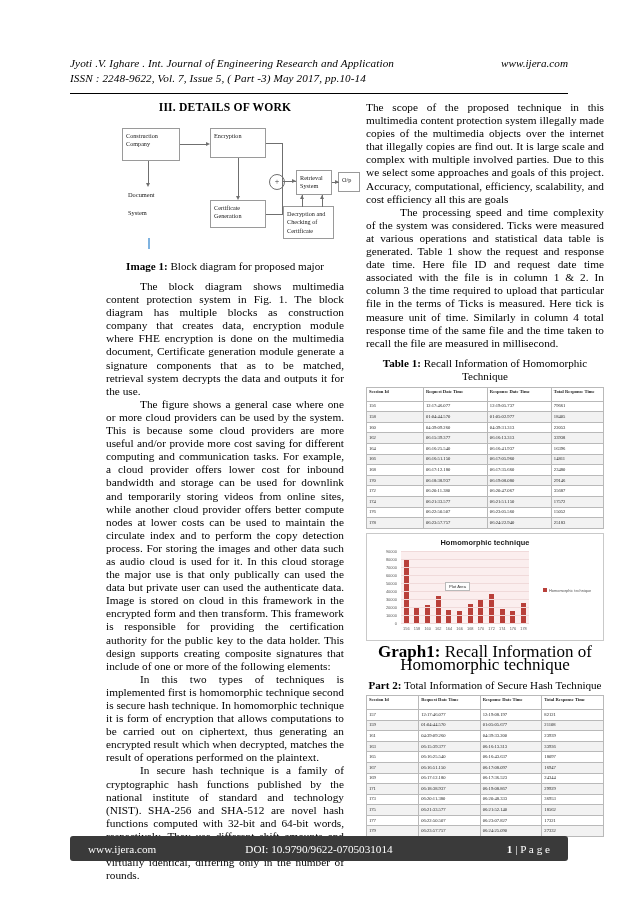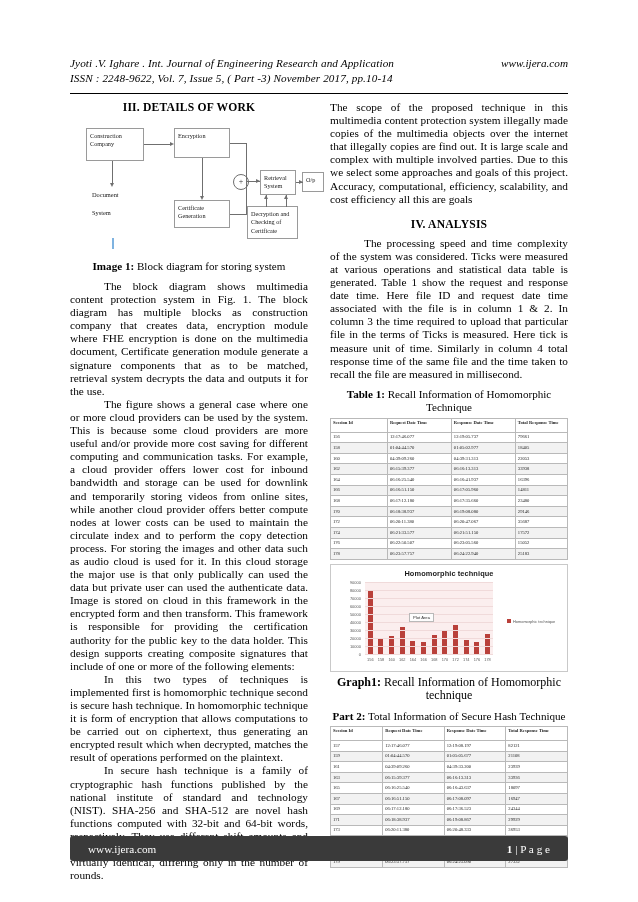--- a/index.html
+++ b/index.html
@@ -8,21 +8,21 @@
 
   
   .header{position:absolute;left:70px;top:56px;width:498px;}
   .header .line{font-style:italic;font-size:11.2px;line-height:14.6px;letter-spacing:.1px;}
   .header .hrow{display:flex;justify-content:space-between;align-items:baseline;}
   .header .hrow .right{font-style:italic;font-size:11.2px;}
   .header-rule{position:absolute;left:70px;top:93px;width:498px;height:1px;background:#000;}
 
   
   .cols{position:absolute;left:70px;top:101px;width:498px;height:718px;}
-  .col{position:absolute;top:0;width:238px;}
+  .col{position:absolute;top:0;width:238px;margin-left:36px;}
   .col.left{left:0;}
   .col.right{left:260px;}
 
   h2.sec{font-weight:bold;font-size:11.6px;text-align:center;margin:0 0 6px 0;letter-spacing:.2px;}
   p.body{margin:0;font-size:11.3px;line-height:13.1px;text-align:justify;text-justify:inter-word;
          hyphens:none;}
   p.body.ind{text-indent:34px;}
 
   
   .figwrap{position:relative;width:238px;height:138px;margin:6px 0 2px 0;}
@@ -74,42 +74,42 @@
         align-items:flex-end;justify-content:space-around;}
   .bar{width:5px;background:#b9403a;}
   .xlabs{position:absolute;left:34px;top:92px;width:128px;display:flex;
          justify-content:space-around;}
   .xlab{font-family:"Liberation Sans",sans-serif;font-size:3.9px;color:#595959;}
   .plotarea-tip{position:absolute;left:78px;top:48px;background:#fdfdfd;border:1px solid #b9b9b9;
         font-family:"Liberation Sans",sans-serif;font-size:4.2px;color:#333;padding:1px 3px;}
   .legend{position:absolute;left:176px;top:54px;display:flex;align-items:center;gap:2px;}
   .legend .sw{width:4px;height:4px;background:#b9403a;}
   .legend .lt{font-family:"Liberation Sans",sans-serif;font-size:3.9px;color:#555;}
-  .graphcap{font-size:12px;text-align:center;margin:4px 0 0 0;line-height:13.4px;}
+  .graphcap{font-size:17px;text-align:center;margin:4px 0 0 0;line-height:13.4px;}
   .graphcap b{font-weight:bold;}
 
   
   .footer{position:absolute;left:70px;top:836px;width:498px;height:25px;background:#3a3a3a;
           border-radius:3px;display:flex;align-items:center;color:#fff;}
   .footer .f1{margin-left:18px;font-size:11.2px;}
   .footer .f2{position:absolute;left:0;right:0;text-align:center;font-size:11.2px;}
   .footer .f3{margin-left:auto;margin-right:18px;font-size:11.2px;z-index:2;}
   .footer .f3 b{font-weight:bold;}
 </style>
 </head>
 <body>
 
 <div class="page">
 
   <div class="header">
     <div class="hrow">
       <div class="line">Jyoti .V. Ighare . Int. Journal of Engineering Research and Application</div>
       <div class="right">www.ijera.com</div>
     </div>
-    <div class="line">ISSN : 2248-9622, Vol. 7, Issue 5, ( Part -3) November 2017, pp.10-14</div>
+    <div class="line">ISSN : 2248-9622, Vol. 7, Issue 5, ( Part -3) May 2017, pp.10-14</div>
   </div>
   <div class="header-rule"></div>
 
   <div class="cols">
 
     <div class="col left">
 
       <h2 class="sec">III. DETAILS OF WORK</h2>
 
       <div class="figwrap">
@@ -147,34 +147,33 @@
 
         <div class="ln vln" style="left:196px;top:75px;height:12px;"></div>
         <div class="arrow ar-u" style="left:193.5px;top:75px;"></div>
         <div class="ln vln" style="left:216px;top:75px;height:12px;"></div>
         <div class="arrow ar-u" style="left:213.5px;top:75px;"></div>
 
         <div class="cursorbar"></div>
       </div>
 
       <div class="figcap">
-        <b>Image 1:</b><span> Block diagram for storing system</span>
+        <b>Image 1:</b><span> Block diagram for proposed major</span>
       </div>
 
       <p class="body ind">The block diagram shows multimedia content protection system in Fig. 1. The block diagram has multiple blocks as construction company that creates data, encryption module where FHE encryption is done on the multimedia document, Certificate generation module generate a signature components that as to be matched, retrieval system decrypts the data and outputs it for the use.</p>
       <p class="body ind">The figure shows a general case where one or more cloud providers can be used by the system. This is because some cloud providers are more useful and/or provide more cost saving for different computing and communication tasks. For example, a cloud provider offers lower cost for inbound bandwidth and storage can be used for downlink and temporarily storing videos from online sites, while another cloud provider offers better compute nodes at lower costs can be used to maintain the circulate index and to perform the copy detection process. For storing the images and other data such as audio cloud is used for it. In this cloud storage the major use is that only publically can used the data but private user can used the authenticate data. Image is stored on cloud in this framework in the encrypted form and then transform. This framework is responsible for providing the certification authority for the public key to the data holder. This design supports creating composite signatures that include of one or more of the following elements:</p>
       <p class="body ind">In this two types of techniques is implemented first is homomorphic technique second is secure hash technique. In homomorphic technique it is form of encryption that allows computations to be carried out on ciphertext, thus generating an encrypted result which when decrypted, matches the result of operations performed on the plaintext.</p>
       <p class="body ind">In secure hash technique is a family of cryptographic hash functions published by the national institute of standard and technology (NIST). SHA-256 and SHA-512 are novel hash functions computed with 32-bit and 64-bit words, respectively. They use different shift amounts and additive constants, but their structures are otherwise virtually identical, differing only in the number of rounds.</p>
     </div>
 
     <div class="col right">
 
       <p class="body">The scope of the proposed technique in this multimedia content protection system illegally made copies of the multimedia objects over the internet that illegally copies are find out. It is large scale and complex with multiple involved parties. Due to this we select some approaches and goals of this project. Accuracy, computational, efficiency, scalability, and cost efficiency all this are goals</p>
 
-      <h2 class="sec" style="margin-top:12px;">IV. ANALYSIS</h2>
 
       <p class="body ind">The processing speed and time complexity of the system was considered. Ticks were measured at various operations and statistical data table is generated. Table 1 show the request and response date time. Here file ID and request date time associated with the file is in column 1 &amp; 2. In column 3 the time required to upload that particular file in the terms of Ticks is measured. Here tick is measure unit of time. Similarly in column 4 total response time of the same file and the time taken to recall the file are measured in millisecond.</p>
 
       <div class="tblcap">
         <b>Table 1:</b><span> Recall Information of Homomorphic Technique</span>
       </div>
 
       <table class="dt t1">
         <colgroup>
             <col class="c1">
@@ -424,16 +423,17 @@
               <td>27332</td>
             </tr>
           </tbody>
       </table>
 
     </div>
   </div>
 
   <div class="footer">
     <span class="f1">www.ijera.com</span>
+    <span class="f2">DOI: 10.9790/9622-0705031014</span>
     <span class="f3"><b>1</b><span> | P a g e</span></span>
   </div>
 
 </div>
 
 </body></html>

